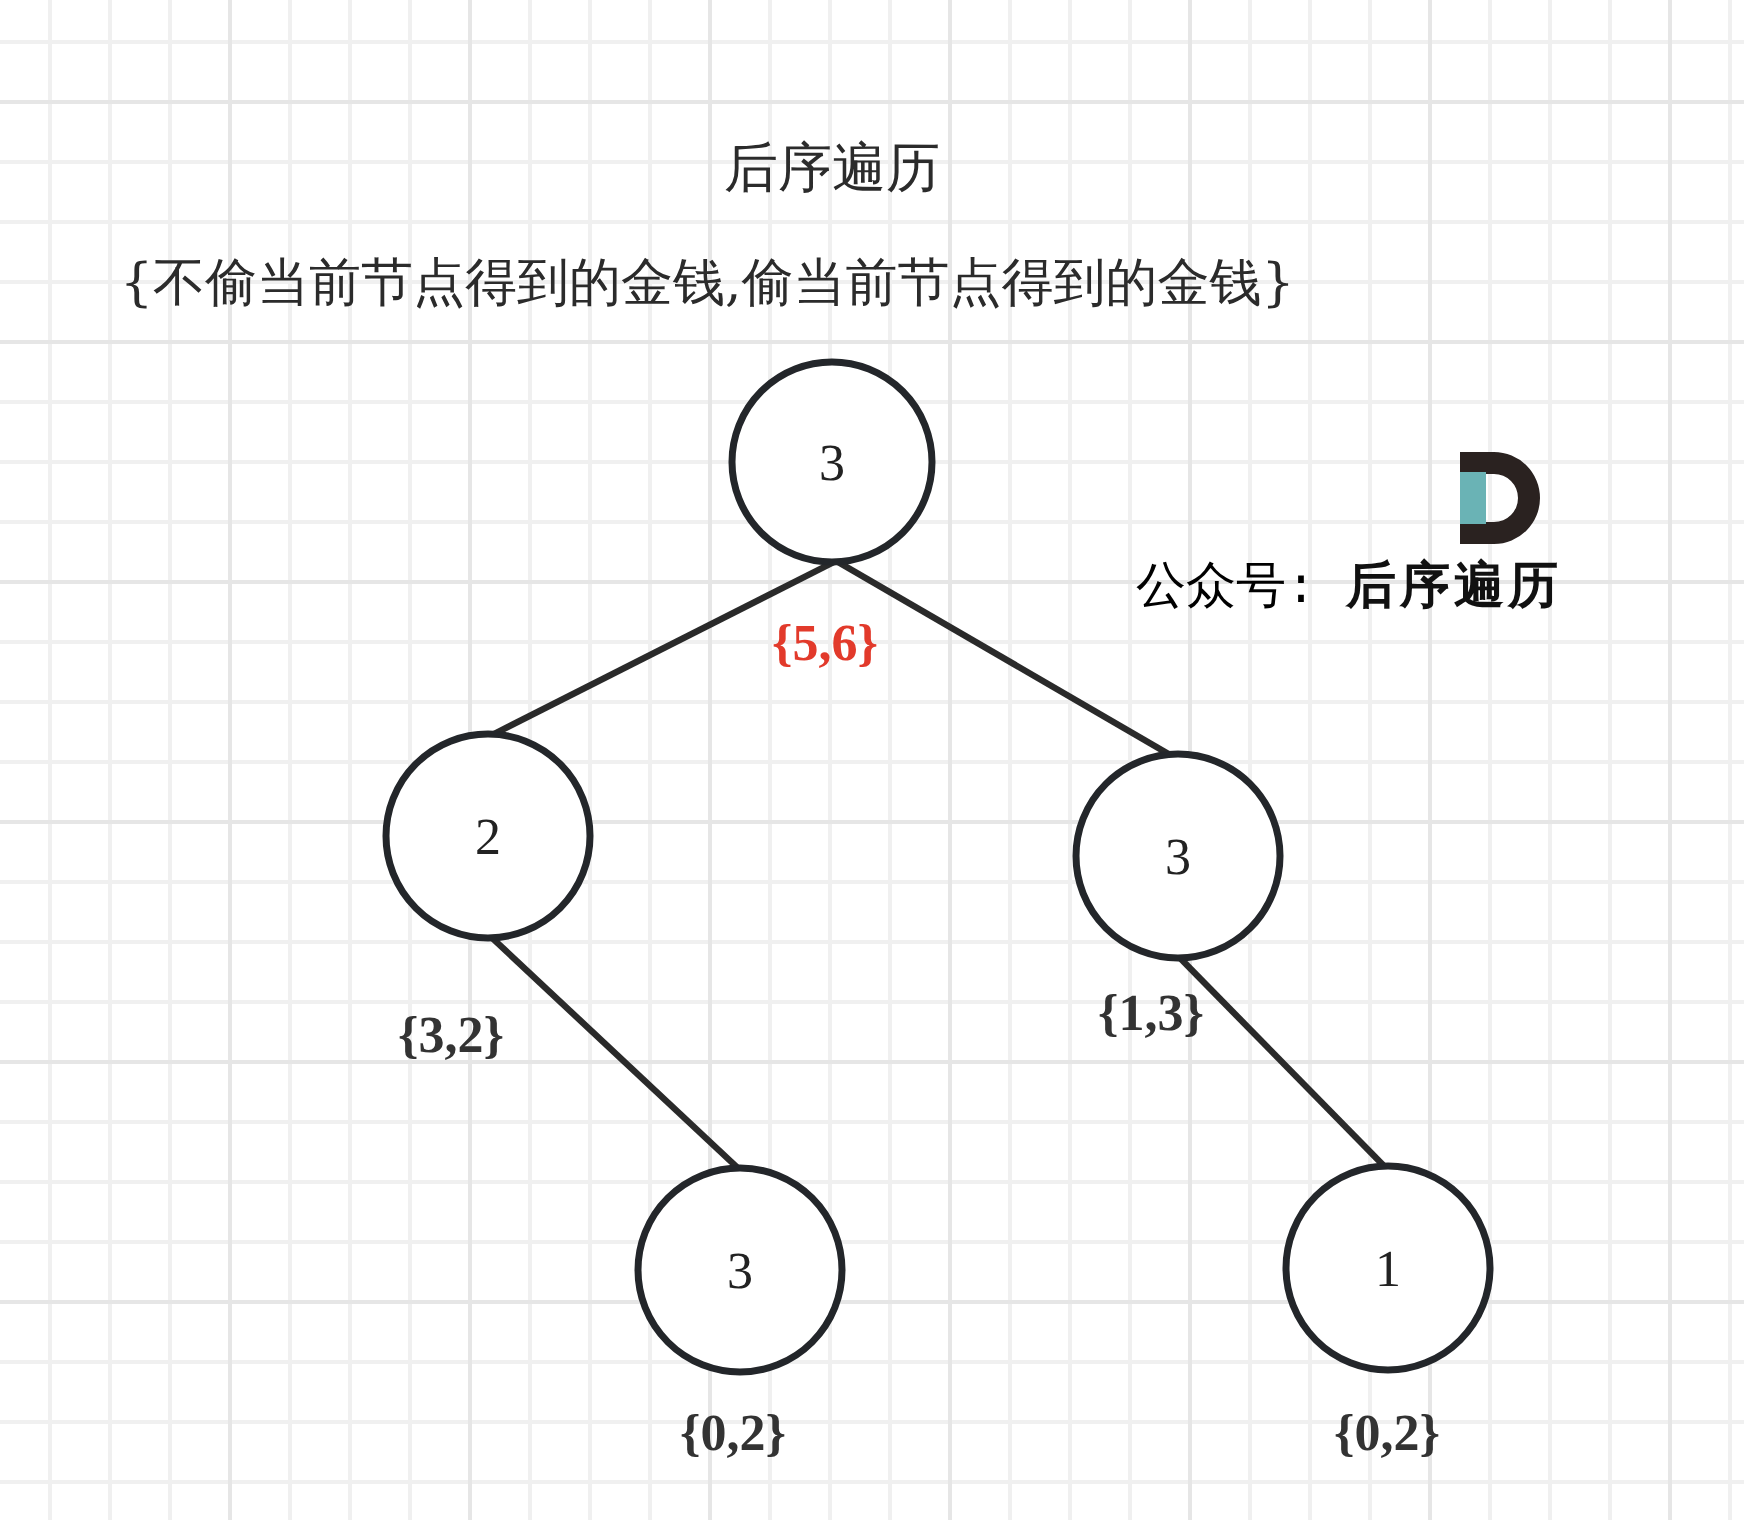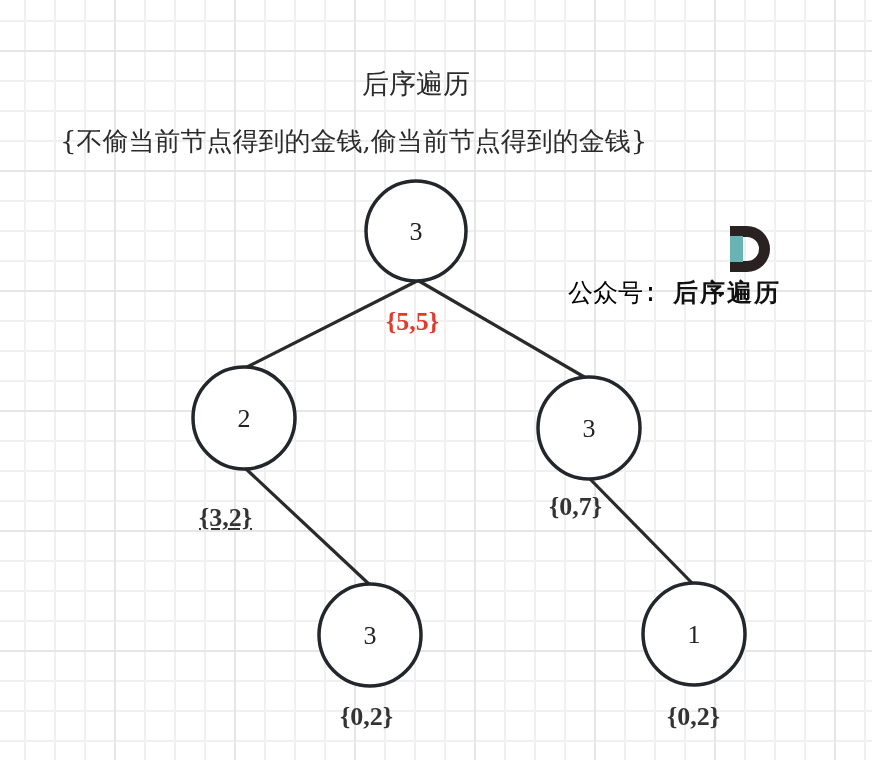--- a/index.html
+++ b/index.html
@@ -71,23 +71,23 @@
   <g>
     <circle cx="370" cy="635" r="51" fill="#fff" stroke="#23262a" stroke-width="3.5"></circle>
     <text class="node-value" x="370" y="644" text-anchor="middle">3</text>
   </g>
   <g>
     <circle cx="694" cy="634" r="51" fill="#fff" stroke="#23262a" stroke-width="3.5"></circle>
     <text class="node-value" x="694" y="643" text-anchor="middle">1</text>
   </g>
 </svg>
 
-<div class="pair-label highlight" style="left:386px; top:307px;">{5,5}</div>
-<div class="pair-label" style="left:199px; top:503px;text-decoration:underline;">{3,2}</div>
-<div class="pair-label" style="left:549px; top:492px;">{0,7}</div>
+<div class="pair-label highlight" style="left:386px; top:307px;">{5,6}</div>
+<div class="pair-label" style="left:199px; top:503px;">{3,2}</div>
+<div class="pair-label" style="left:549px; top:492px;">{1,3}</div>
 <div class="pair-label" style="left:340px; top:702px;">{0,2}</div>
 <div class="pair-label" style="left:667px; top:702px;">{0,2}</div>
 
 <svg id="logo" class="abs" viewBox="0 0 44 48">
   <path d="M1 1 H18 A23 23 0 0 1 18 47 H1 Z M14 12 V36 H18 A12 12 0 0 0 18 12 Z" fill="#2a2220" fill-rule="evenodd"></path>
   <rect x="1" y="11" width="13" height="26" fill="#6ab3b5"></rect>
 </svg>
 
 <div id="watermark" class="abs">
   <span class="prefix">公众号: </span><span class="brand">后序遍历</span>

